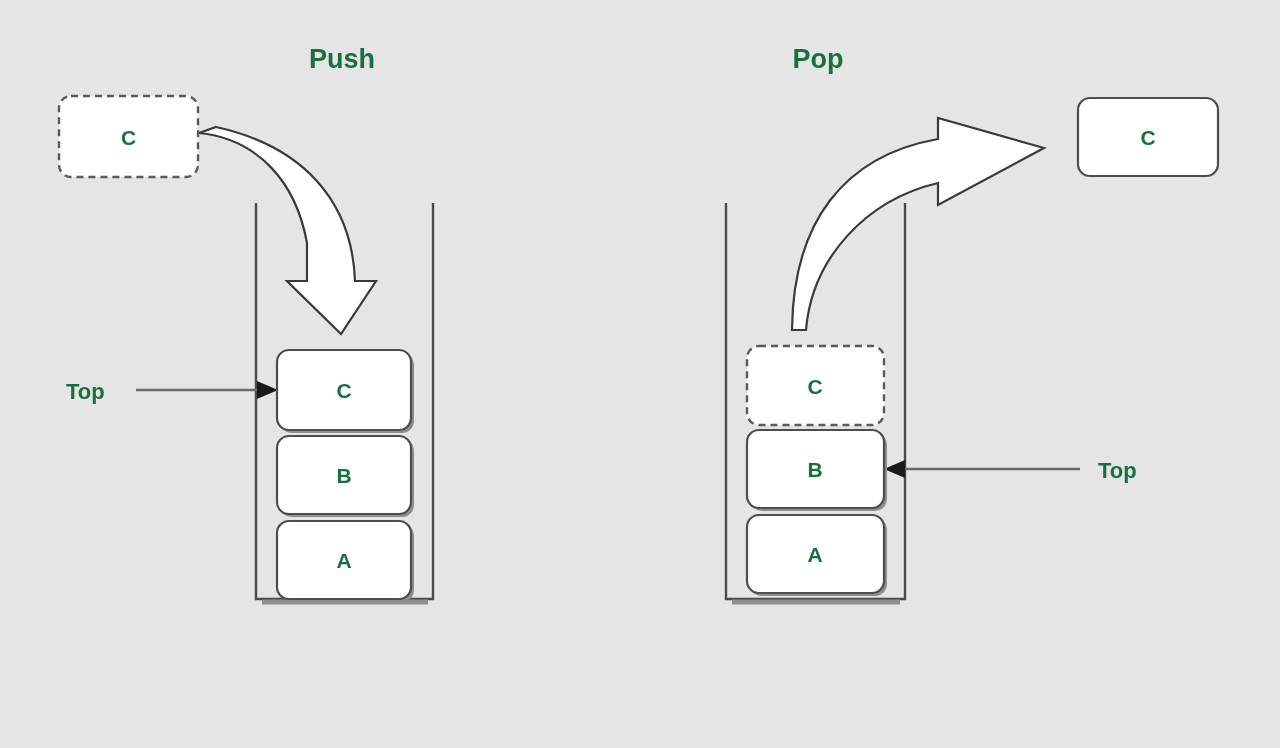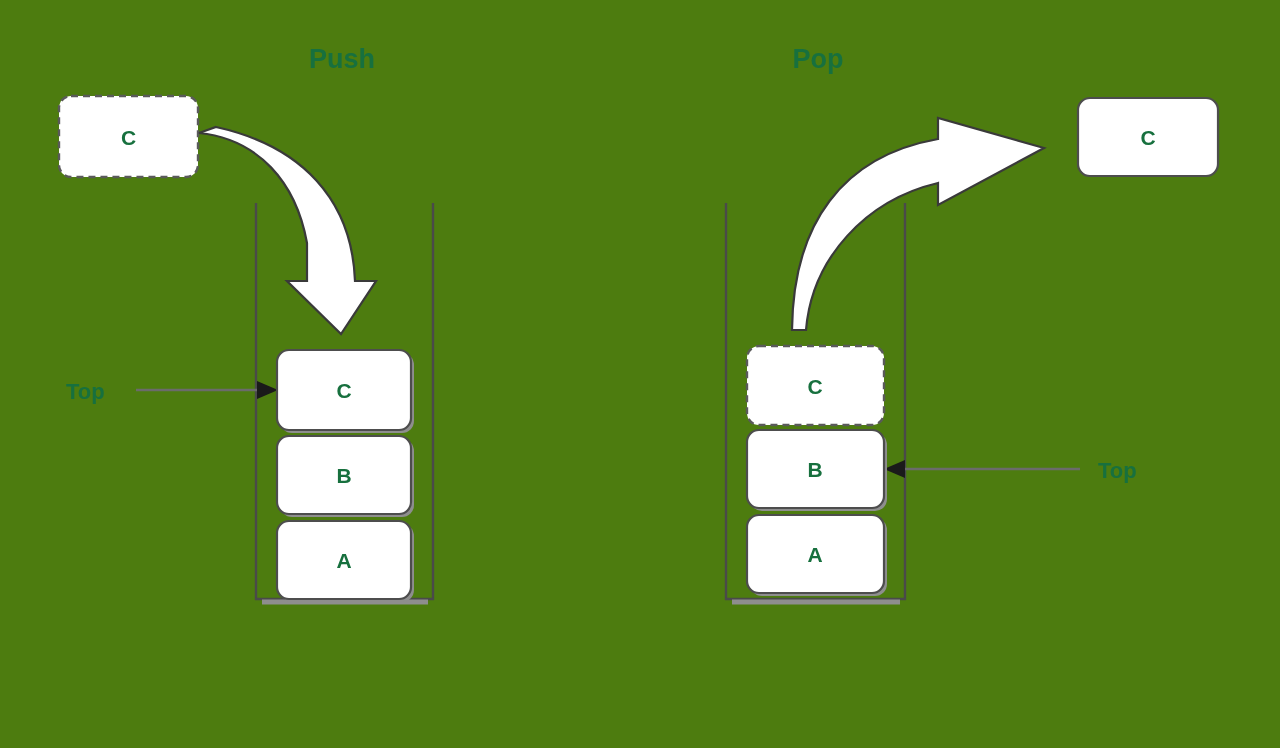--- a/index.html
+++ b/index.html
@@ -11,21 +11,21 @@
   body {
     width: 1280px;
     height: 748px;
     overflow: hidden;
     font-family: "Liberation Sans", sans-serif;
   }
   #canvas {
     position: relative;
     width: 1280px;
     height: 748px;
-    background: #4d7c0f;
+    background: #e5e5e5;
   }
   svg#diagram {
     position: absolute;
     top: 0;
     left: 0;
     width: 1280px;
     height: 748px;
   }
   .panel-title {
     font-family: "Liberation Sans", sans-serif;

